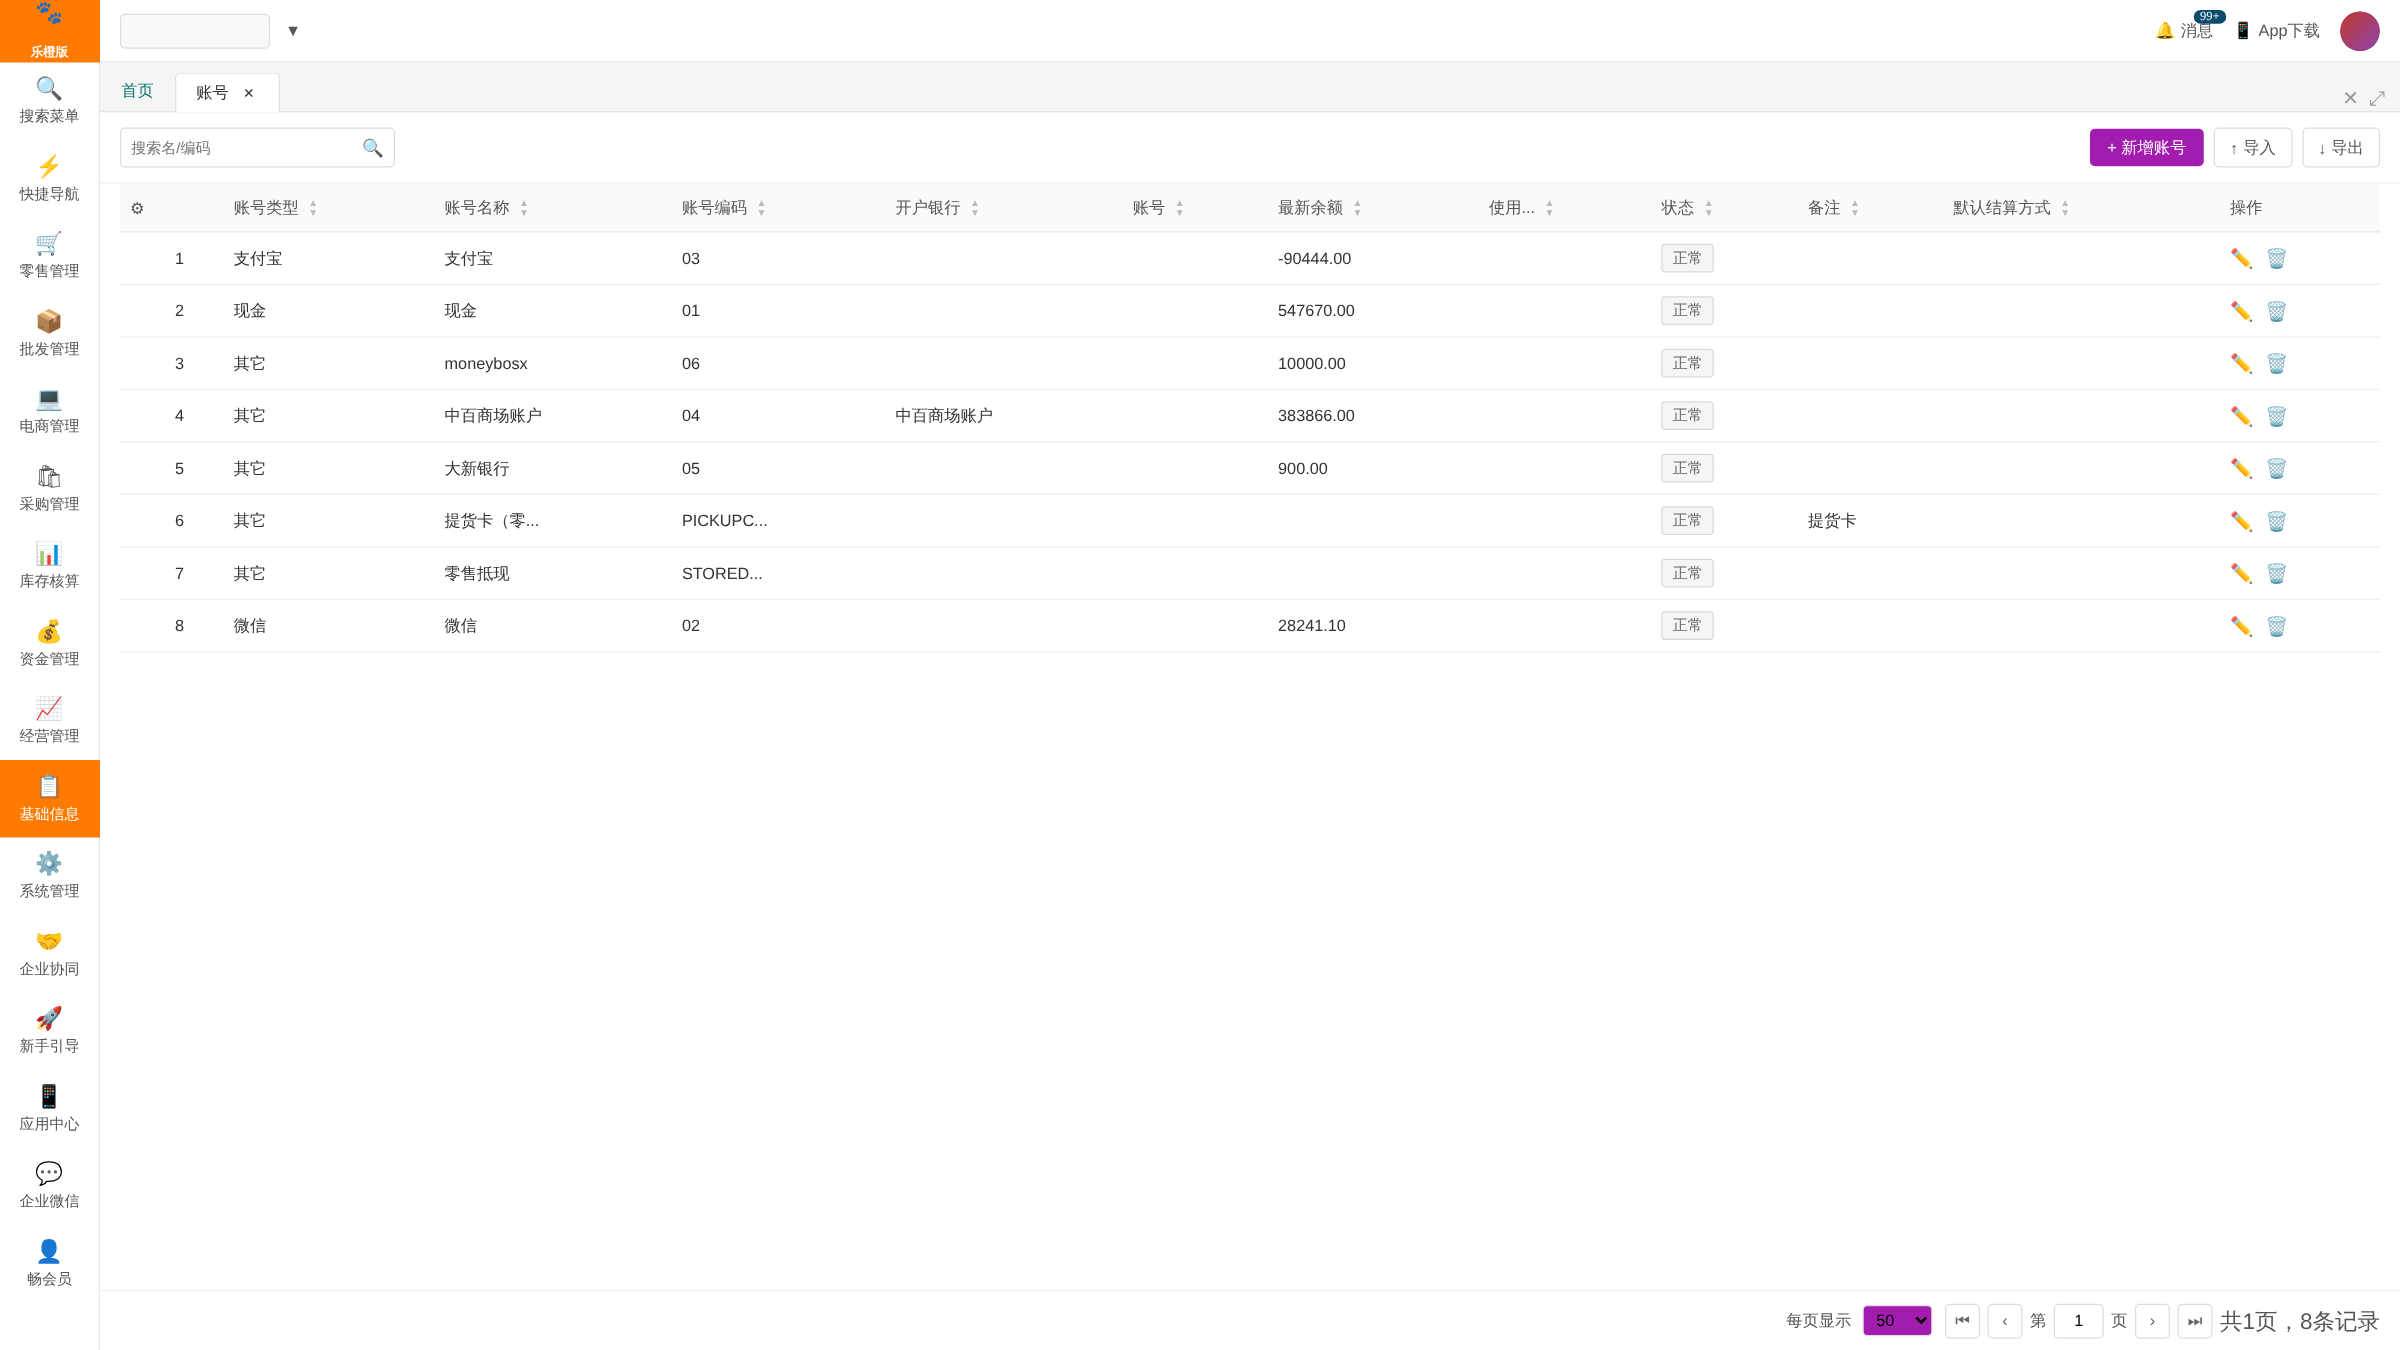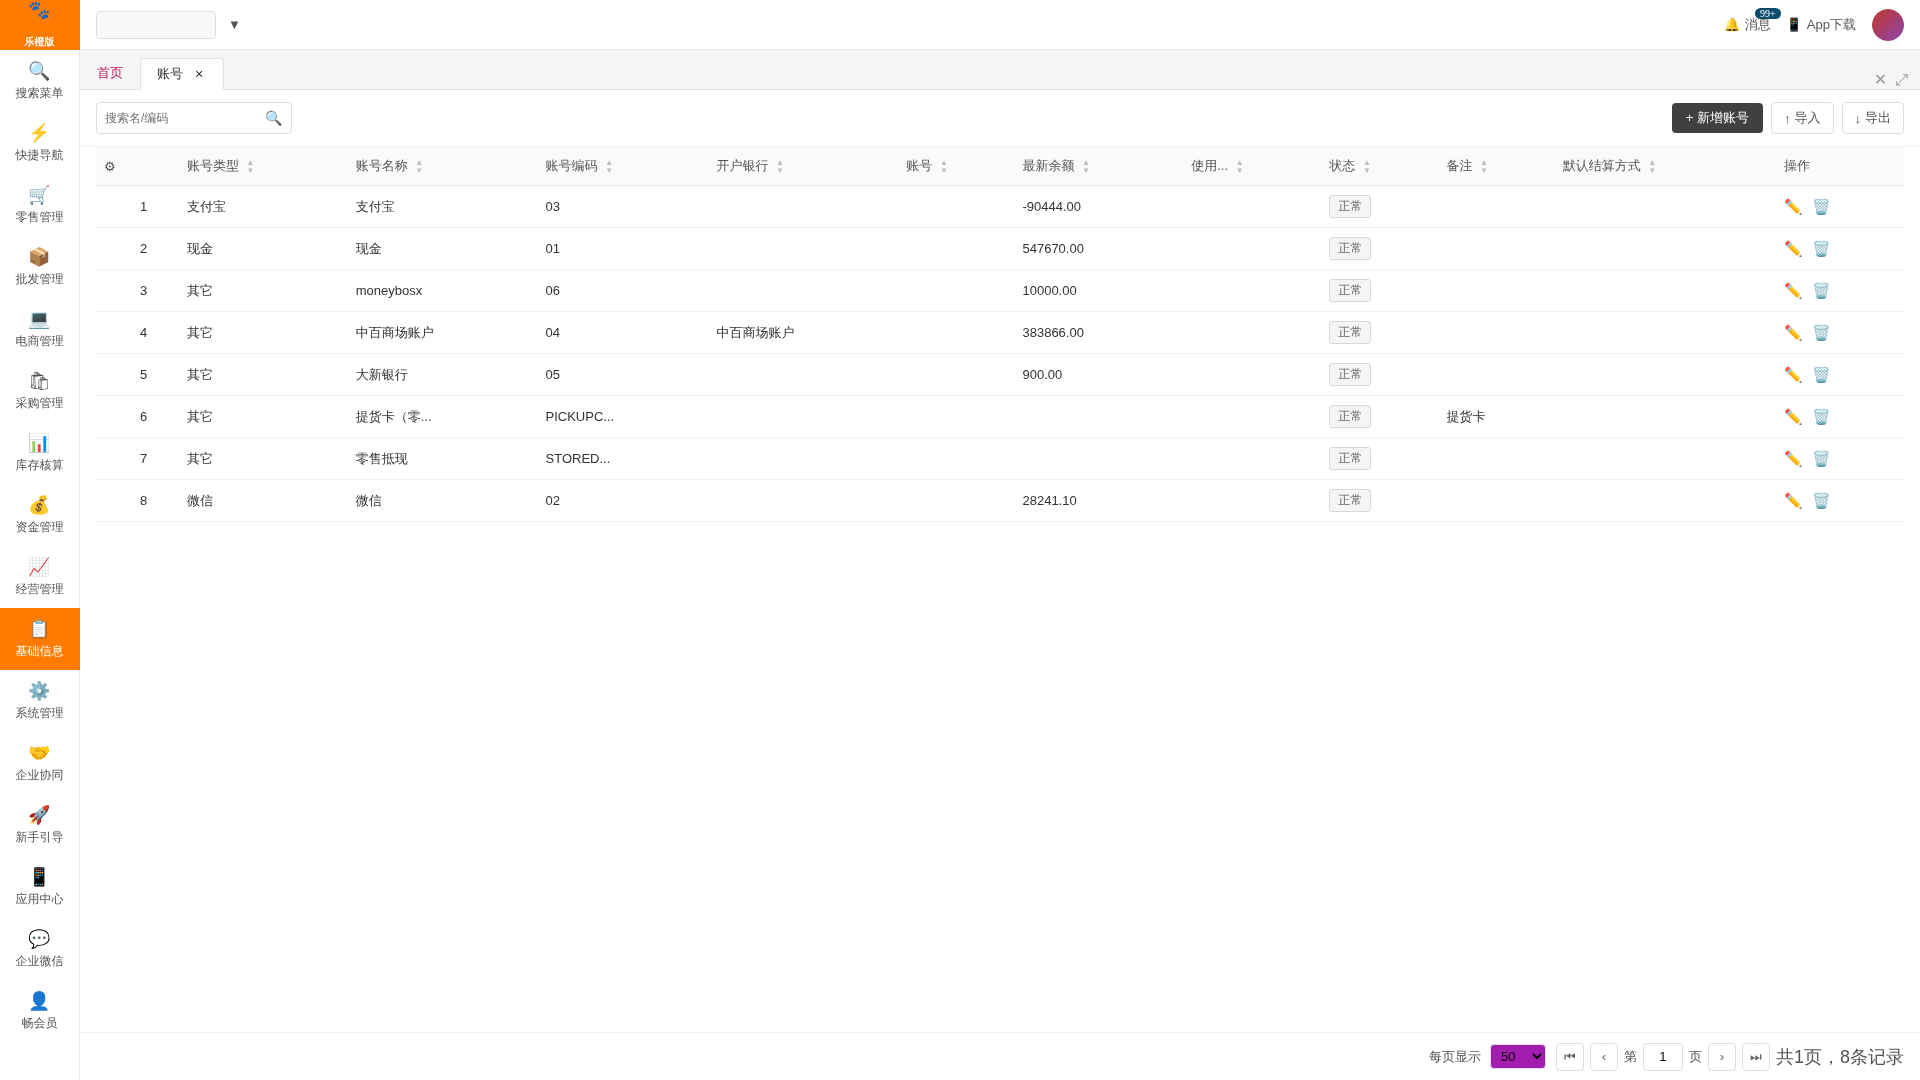--- a/index.html
+++ b/index.html
@@ -144,21 +144,21 @@
       border-bottom: 1px solid #e0e0e0;
       gap: 0;
     }
     .tab {
       height: 32px;
       padding: 0 16px;
       display: flex;
       align-items: center;
       cursor: pointer;
       font-size: 13px;
-      color: #be185d;
+      color: #0f766e;
       border-top-left-radius: 4px;
       border-top-right-radius: 4px;
       gap: 8px;
       background: #f5f5f5;
       border: 1px solid transparent;
     }
     .tab.active {
       background: #fff;
       color: #333;
       border: 1px solid #e0e0e0;
@@ -210,40 +210,40 @@
       align-items: center;
       gap: 8px;
     }
     .search-input-wrap {
       display: flex;
       align-items: center;
       border: 1px solid #ddd;
       border-radius: 4px;
       padding: 0 8px;
       height: 32px;
-      width: 196px;
+      width: 220px;
     }
     .search-input-wrap input {
       border: none;
       outline: none;
       font-size: 12px;
       flex: 1;
       background: transparent;
     }
     .search-icon {
       color: #999;
       font-size: 14px;
     }
     .toolbar-right {
       display: flex;
       align-items: center;
       gap: 8px;
     }
     .btn-primary {
-      background: #404040;
+      background: #a21caf;
       color: #fff;
       border: none;
       border-radius: 4px;
       padding: 6px 14px;
       cursor: pointer;
       font-size: 13px;
       display: flex;
       align-items: center;
       gap: 4px;
     }

